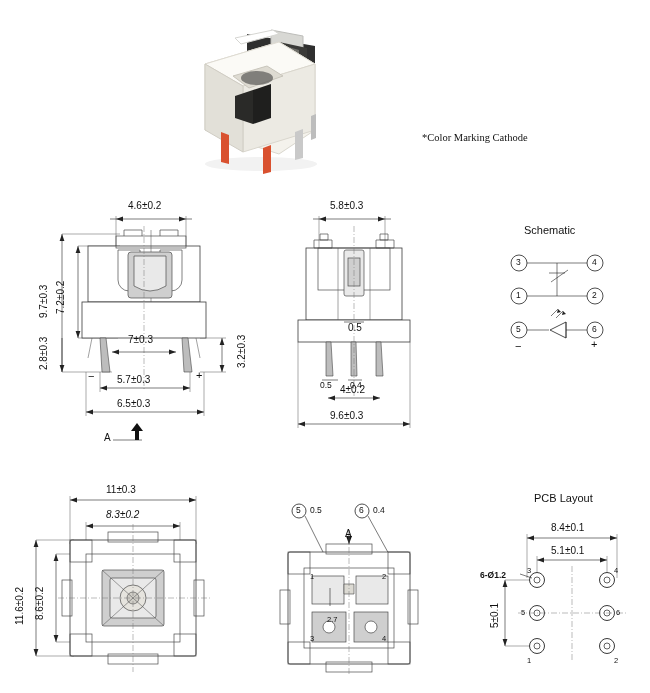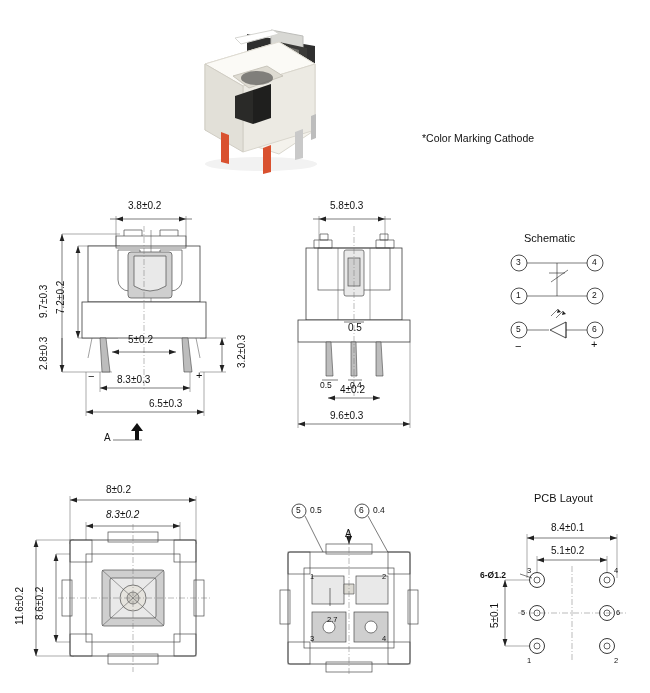--- a/index.html
+++ b/index.html
@@ -59,21 +59,21 @@
     <path d="M60 84 L78 78 L78 112 L60 106 Z" fill="#2a2a28"></path>
     <path d="M78 78 L96 72 L96 106 L78 112 Z" fill="#1f1f1e"></path>
 
     <path d="M46 120 L54 123 L54 152 L46 150 Z" fill="#d9512f"></path>
     <path d="M88 136 L96 133 L96 160 L88 162 Z" fill="#d9512f"></path>
     <path d="M120 120 L128 117 L128 146 L120 148 Z" fill="#c9c9c9"></path>
     <path d="M136 104 L141 102 L141 126 L136 128 Z" fill="#bdbdbd"></path>
   </svg>
 </div>
 
-<div class="note" style="left:422px;top:132px;">*Color Marking Cathode</div>
+<div class="note" style="left:422px;top:132px;font-family:Liberation Serif, serif;">*Color Marking Cathode</div>
 
 <div class="layer">
 <svg width="650" height="693" viewBox="0 0 650 693">
   <g>
 
     <line class="ext" x1="116" y1="216" x2="116" y2="246"></line>
     <line class="ext" x1="186" y1="216" x2="186" y2="246"></line>
     <line class="dim" x1="110" y1="219" x2="192" y2="219"></line>
     <path d="M116 219 l7 -2.4 v4.8 z" fill="#222"></path>
     <path d="M186 219 l-7 -2.4 v4.8 z" fill="#222"></path>
@@ -127,28 +127,28 @@
     <line class="ext" x1="204" y1="372" x2="204" y2="416"></line>
     <line class="ext" x1="100" y1="372" x2="100" y2="392"></line>
     <line class="ext" x1="190" y1="372" x2="190" y2="392"></line>
 
     <line class="dim" x1="113" y1="440" x2="142" y2="440"></line>
     <path d="M135 440 l0 -9 l-4 0 l6 -8 l6 8 l-4 0 l0 9 z" fill="#111"></path>
   </g>
 </svg>
 </div>
 
-<div class="lbl" style="left:128px;top:200px;">3.8±0.2</div>
+<div class="lbl" style="left:128px;top:200px;">4.6±0.2</div>
 <div class="lbl rot" style="left:38px;top:318px;transform:rotate(-90deg);">9.7±0.3</div>
 <div class="lbl rot" style="left:55px;top:314px;transform:rotate(-90deg);">7.2±0.2</div>
 <div class="lbl rot" style="left:38px;top:370px;transform:rotate(-90deg);">2.8±0.3</div>
 <div class="lbl rot" style="left:236px;top:368px;transform:rotate(-90deg);">3.2±0.3</div>
-<div class="lbl" style="left:128px;top:334px;">5±0.2</div>
-<div class="lbl" style="left:117px;top:374px;">8.3±0.3</div>
-<div class="lbl" style="left:117px;top:398px;margin-left:32px;">6.5±0.3</div>
+<div class="lbl" style="left:128px;top:334px;">7±0.3</div>
+<div class="lbl" style="left:117px;top:374px;">5.7±0.3</div>
+<div class="lbl" style="left:117px;top:398px;">6.5±0.3</div>
 <div class="lbl big" style="left:88px;top:370px;">−</div>
 <div class="lbl big" style="left:196px;top:369px;">+</div>
 <div class="lbl" style="left:104px;top:432px;">A</div>
 
 <div class="layer">
 <svg width="650" height="693" viewBox="0 0 650 693">
   <g>
     <line class="ext" x1="319" y1="216" x2="319" y2="248"></line>
     <line class="ext" x1="385" y1="216" x2="385" y2="248"></line>
     <line class="dim" x1="313" y1="219" x2="391" y2="219"></line>
@@ -190,21 +190,21 @@
 </svg>
 </div>
 
 <div class="lbl" style="left:330px;top:200px;">5.8±0.3</div>
 <div class="lbl" style="left:348px;top:322px;">0.5</div>
 <div class="lbl sm" style="left:320px;top:380px;">0.5</div>
 <div class="lbl sm" style="left:350px;top:380px;">0.4</div>
 <div class="lbl" style="left:340px;top:384px;">4±0.2</div>
 <div class="lbl" style="left:330px;top:410px;">9.6±0.3</div>
 
-<div class="title" style="left:524px;top:232px;">Schematic</div>
+<div class="title" style="left:524px;top:224px;">Schematic</div>
 <div class="layer">
 <svg width="650" height="693" viewBox="0 0 650 693">
   <g>
 
     <circle cx="519" cy="263" r="8" fill="#fff" stroke="#222" stroke-width=".8"></circle>
     <circle cx="595" cy="263" r="8" fill="#fff" stroke="#222" stroke-width=".8"></circle>
     <line class="dim" x1="527" y1="263" x2="587" y2="263"></line>
 
     <circle cx="519" cy="296" r="8" fill="#fff" stroke="#222" stroke-width=".8"></circle>
     <circle cx="595" cy="296" r="8" fill="#fff" stroke="#222" stroke-width=".8"></circle>
@@ -279,21 +279,21 @@
     <rect class="fill-g" x="110" y="578" width="46" height="40" rx="2"></rect>
     <circle cx="133" cy="598" r="13" fill="#e6e4de" stroke="#4a4a4a" stroke-width=".7"></circle>
     <circle cx="133" cy="598" r="6" fill="#cfcdc6" stroke="#4a4a4a" stroke-width=".6"></circle>
     <line class="thin" x1="102" y1="570" x2="164" y2="626"></line>
     <line class="thin" x1="164" y1="570" x2="102" y2="626"></line>
     <line class="ctr" x1="133" y1="524" x2="133" y2="672"></line>
     <line class="ctr" x1="58" y1="598" x2="210" y2="598"></line>
   </g>
 </svg>
 </div>
-<div class="lbl" style="left:106px;top:484px;">8±0.2</div>
+<div class="lbl" style="left:106px;top:484px;">11±0.3</div>
 <div class="lbl" style="left:106px;top:509px;font-style:italic;">8.3±0.2</div>
 <div class="lbl rot" style="left:14px;top:625px;transform:rotate(-90deg);">11.6±0.2</div>
 <div class="lbl rot" style="left:34px;top:620px;transform:rotate(-90deg);">8.6±0.2</div>
 
 <div class="layer">
 <svg width="650" height="693" viewBox="0 0 650 693">
   <g>
 
     <circle cx="299" cy="511" r="7" fill="#fff" stroke="#222" stroke-width=".8"></circle>
     <circle cx="362" cy="511" r="7" fill="#fff" stroke="#222" stroke-width=".8"></circle>
@@ -374,21 +374,21 @@
     <circle cx="607" cy="646" r="3" fill="#fff" stroke="#222" stroke-width=".7"></circle>
 
     <line class="ctr" x1="572" y1="566" x2="572" y2="662"></line>
     <line class="ctr" x1="518" y1="613" x2="626" y2="613"></line>
 
     <line class="dim" x1="520" y1="574" x2="532" y2="578"></line>
   </g>
 </svg>
 </div>
 <div class="lbl" style="left:551px;top:522px;">8.4±0.1</div>
-<div class="lbl" style="left:551px;top:545px;">5.1±0.2</div>
+<div class="lbl" style="left:551px;top:545px;">5.1±0.1</div>
 <div class="lbl rot" style="left:489px;top:628px;transform:rotate(-90deg);">5±0.1</div>
 <div class="lbl sm" style="left:480px;top:570px;font-weight:bold;">6-Ø1.2</div>
 <div class="lbl xs" style="left:527px;top:566px;">3</div>
 <div class="lbl xs" style="left:614px;top:566px;">4</div>
 <div class="lbl xs" style="left:521px;top:608px;">5</div>
 <div class="lbl xs" style="left:616px;top:608px;">6</div>
 <div class="lbl xs" style="left:527px;top:656px;">1</div>
 <div class="lbl xs" style="left:614px;top:656px;">2</div>
 
 </body></html>

